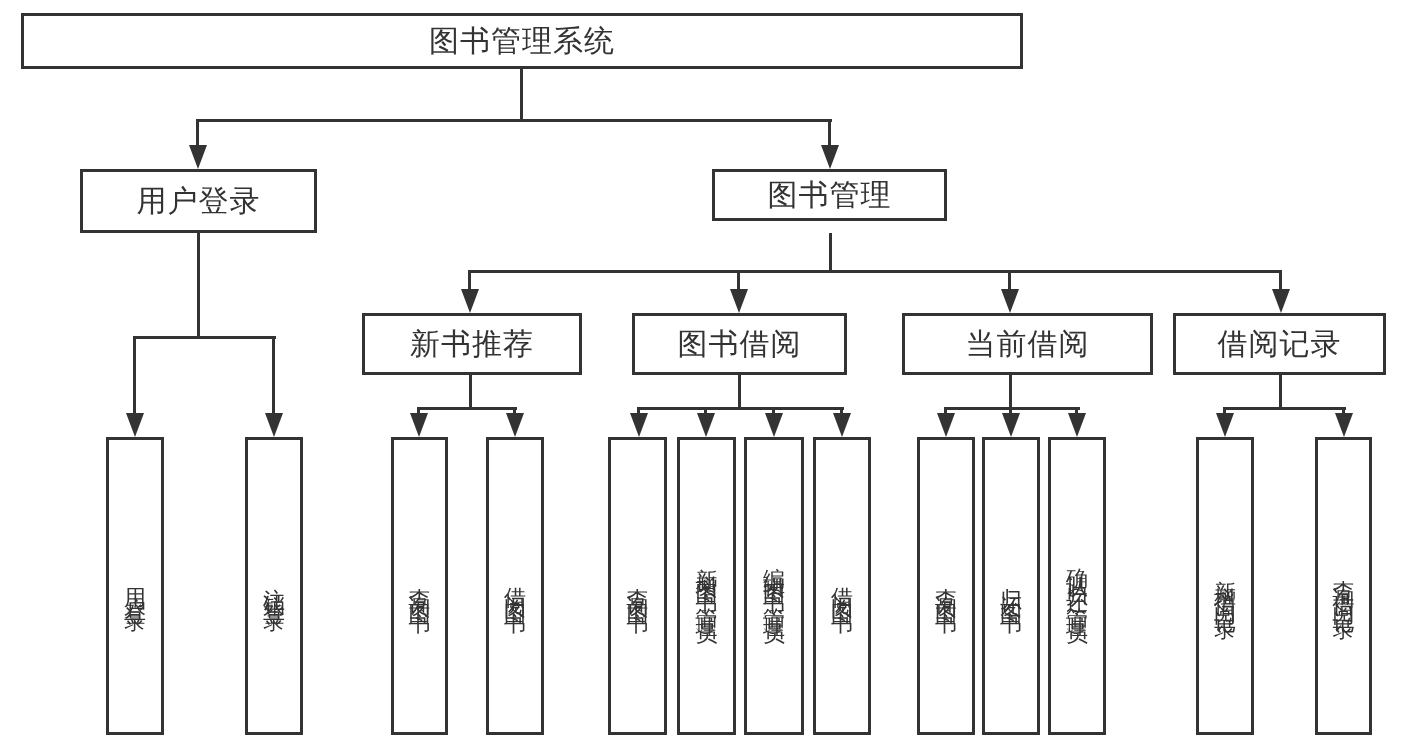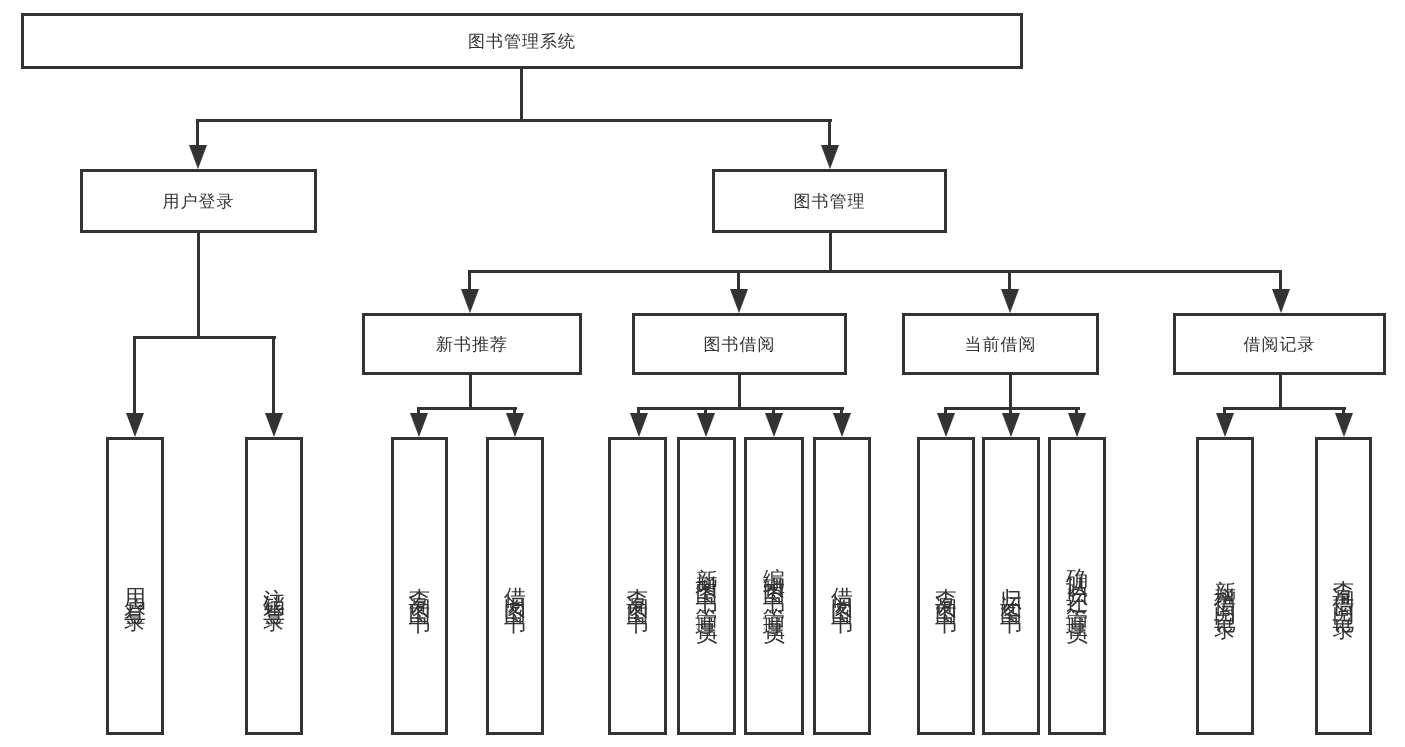--- a/index.html
+++ b/index.html
@@ -42,21 +42,21 @@
   .node {
     position: absolute;
     background: var(--boxfill, #ffffff);
     border: 3px solid var(--line, #333333);
     display: flex;
     align-items: center;
     justify-content: center;
     color: var(--text, #333333);
   }
   .node.hbox .lbl {
-    font-size: 17px;
+    font-size: 30px;
     letter-spacing: 1px;
     white-space: nowrap;
   }
   .node.vbox .vlbl {
     writing-mode: vertical-rl;
     text-orientation: mixed;
     font-size: 22px;
     line-height: 1;
     letter-spacing: 8px;
     white-space: nowrap;
@@ -117,31 +117,31 @@
   <div class="arrow" style="left:1216px;top:408px;height:29px"></div>
   <div class="arrow" style="left:1335px;top:408px;height:29px"></div>
 
   <div class="node hbox" style="left:21px;top:13px;width:1002px;height:56px">
     <span class="lbl">图书管理系统</span>
   </div>
 
   <div class="node hbox" style="left:80px;top:169px;width:237px;height:64px">
     <span class="lbl">用户登录</span>
   </div>
-  <div class="node hbox" style="left:712px;top:169px;width:235px;height:64px">
+  <div class="node hbox" style="left:712px;top:169px;width:235px;height:52px">
     <span class="lbl">图书管理</span>
   </div>
 
   <div class="node hbox" style="left:632px;top:313px;width:215px;height:62px">
     <span class="lbl">图书借阅</span>
   </div>
   <div class="node hbox" style="left:362px;top:313px;width:220px;height:62px">
     <span class="lbl">新书推荐</span>
   </div>
-  <div class="node hbox" style="left:902px;top:313px;width:197px;height:62px">
+  <div class="node hbox" style="left:902px;top:313px;width:251px;height:62px">
     <span class="lbl">当前借阅</span>
   </div>
   <div class="node hbox" style="left:1173px;top:313px;width:213px;height:62px">
     <span class="lbl">借阅记录</span>
   </div>
 
   <div class="node vbox" style="left:106px;top:437px;width:58px;height:298px">
     <span class="vlbl">用户登录</span>
   </div>
   <div class="node vbox" style="left:245px;top:437px;width:58px;height:298px">

